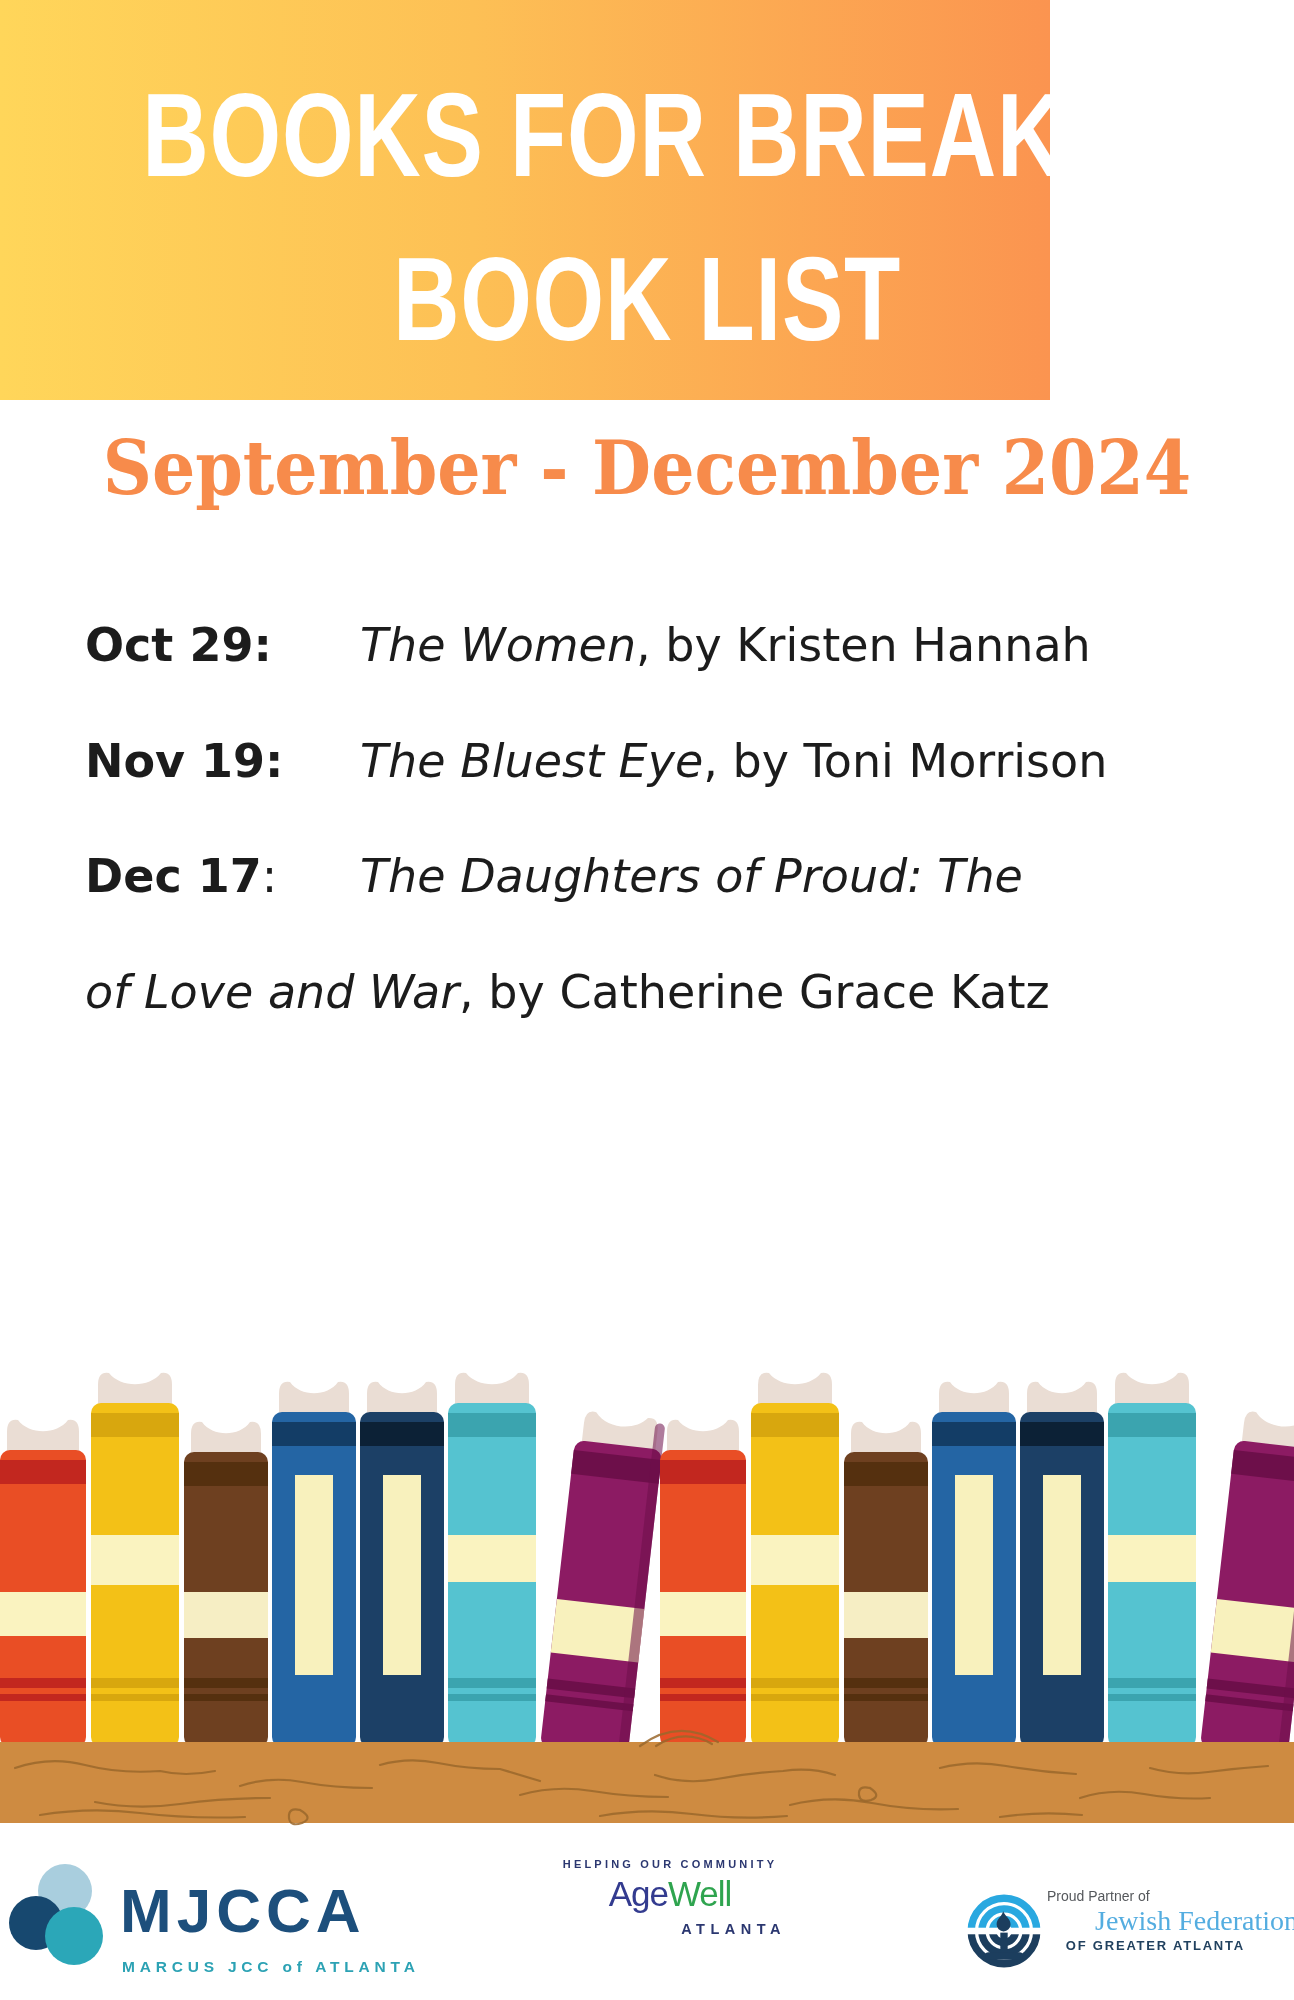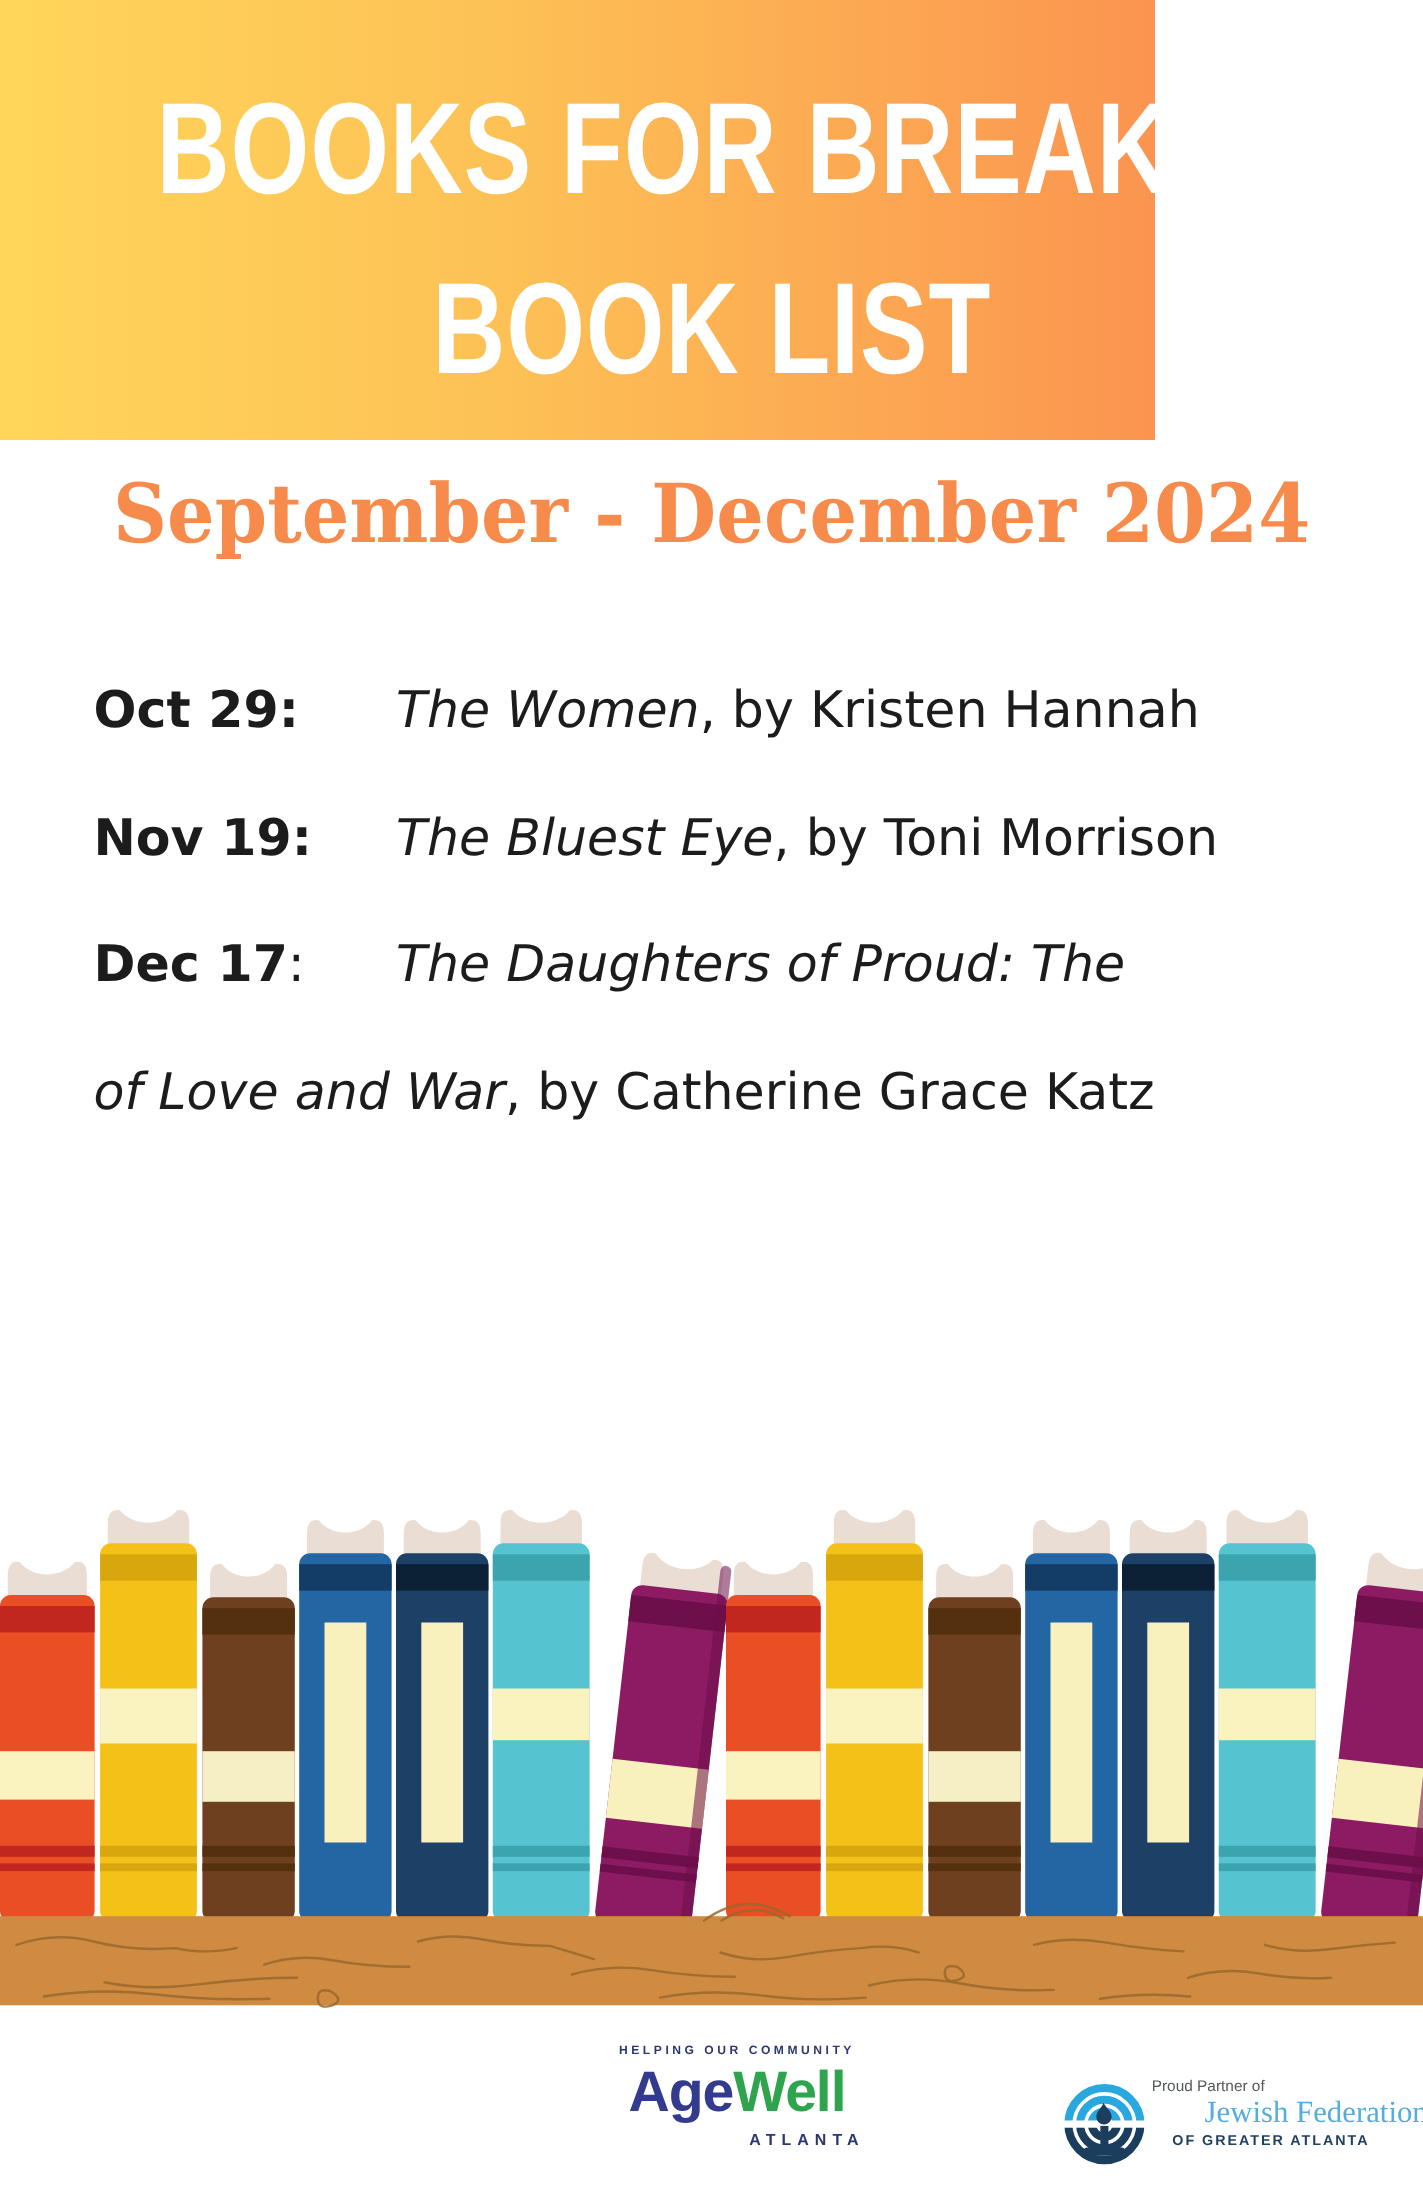--- a/index.html
+++ b/index.html
@@ -35,21 +35,21 @@
   .mjcca{position:absolute;left:8px;top:22px;width:420px;height:120px;}
   .mjcca-circles{position:absolute;left:0;top:0;}
   .mjcca-name{position:absolute;left:112px;top:18px;font-family:"Liberation Sans",sans-serif;
         font-weight:bold;font-size:62px;color:#1d4f7c;letter-spacing:5px;line-height:1;}
   .mjcca-sub{position:absolute;left:114px;top:96px;font-family:"Liberation Sans",sans-serif;
         font-weight:bold;font-size:15.5px;color:#2ca2b4;letter-spacing:4.8px;white-space:nowrap;}
 
   .agewell{position:absolute;left:548px;top:18px;width:244px;text-align:center;
         font-family:"Liberation Sans",sans-serif;}
   .aw-eyebrow{font-size:11px;font-weight:bold;letter-spacing:3.2px;color:#2b3770;white-space:nowrap;}
-  .aw-word{margin-top:6px;font-size:52px;font-weight:bold;line-height:1;letter-spacing:-1px;}
+  .aw-word{margin-top:6px;font-size:35px;font-weight:normal;line-height:1;letter-spacing:-1px;}
   .aw-age{color:#333b8f;}
   .aw-well{color:#2fa44f;}
   .aw-sub{margin-top:10px;text-align:right;padding-right:6px;font-size:14.5px;
         letter-spacing:5.5px;color:#2b3770;font-weight:bold;}
 
   .fed{position:absolute;left:963px;top:48px;width:300px;height:90px;}
   .fed-icon{position:absolute;left:0;top:2px;}
   .fed-text{position:absolute;left:84px;top:0;width:198px;}
   .fed-eyebrow{font-size:14px;color:#55585c;font-family:"Liberation Sans",sans-serif;}
   .fed-name{margin-top:2px;font-family:"Liberation Serif", serif;font-size:28px;
@@ -225,20 +225,29 @@
       <path d="M1000,447 q40,-6 82,-2" stroke="#9a672b" stroke-width="2.2" fill="none" stroke-linecap="round" opacity="0.85"></path>
       <path d="M640,376 q38,-28 78,-4" stroke="#9a672b" stroke-width="2.2" fill="none" stroke-linecap="round" opacity="0.85"></path>
       <path d="M656,376 q28,-18 56,-2" stroke="#9a672b" stroke-width="2.2" fill="none" stroke-linecap="round" opacity="0.85"></path>
       <path d="M300,440 q14,8 2,13 q-12,4 -13,-5 q-1,-11 11,-8" stroke="#9a672b" stroke-width="2.2" fill="none" stroke-linecap="round" opacity="0.85"></path>
       <path d="M870,418 q12,8 1,12 q-11,3 -12,-5 q-1,-10 11,-7" stroke="#9a672b" stroke-width="2.2" fill="none" stroke-linecap="round" opacity="0.85"></path>
     </svg>
 </div>
 
 <div class="footer">
 
+  <div class="mjcca">
+    <svg class="mjcca-circles" width="104" height="112" viewBox="0 0 104 112">
+      <circle id="mj-c1" cx="57" cy="29" r="27" fill="#a9cede"></circle>
+      <circle id="mj-c2" cx="28" cy="61" r="27" fill="#17486f"></circle>
+      <circle id="mj-c3" cx="66" cy="74" r="29" fill="#2ba7b8"></circle>
+    </svg>
+    <div class="mjcca-name">MJCCA</div>
+    <div class="mjcca-sub">MARCUS JCC of ATLANTA</div>
+  </div>
 
   <div class="agewell">
     <div class="aw-eyebrow">HELPING OUR COMMUNITY</div>
     <div class="aw-word"><span class="aw-age">Age</span><span class="aw-well">Well</span></div>
     <div class="aw-sub">ATLANTA</div>
   </div>
 
   <div class="fed">
     <svg class="fed-icon" width="82" height="82" viewBox="0 0 100 100">
       <g fill="none" stroke="#29a8e0" stroke-width="9">

